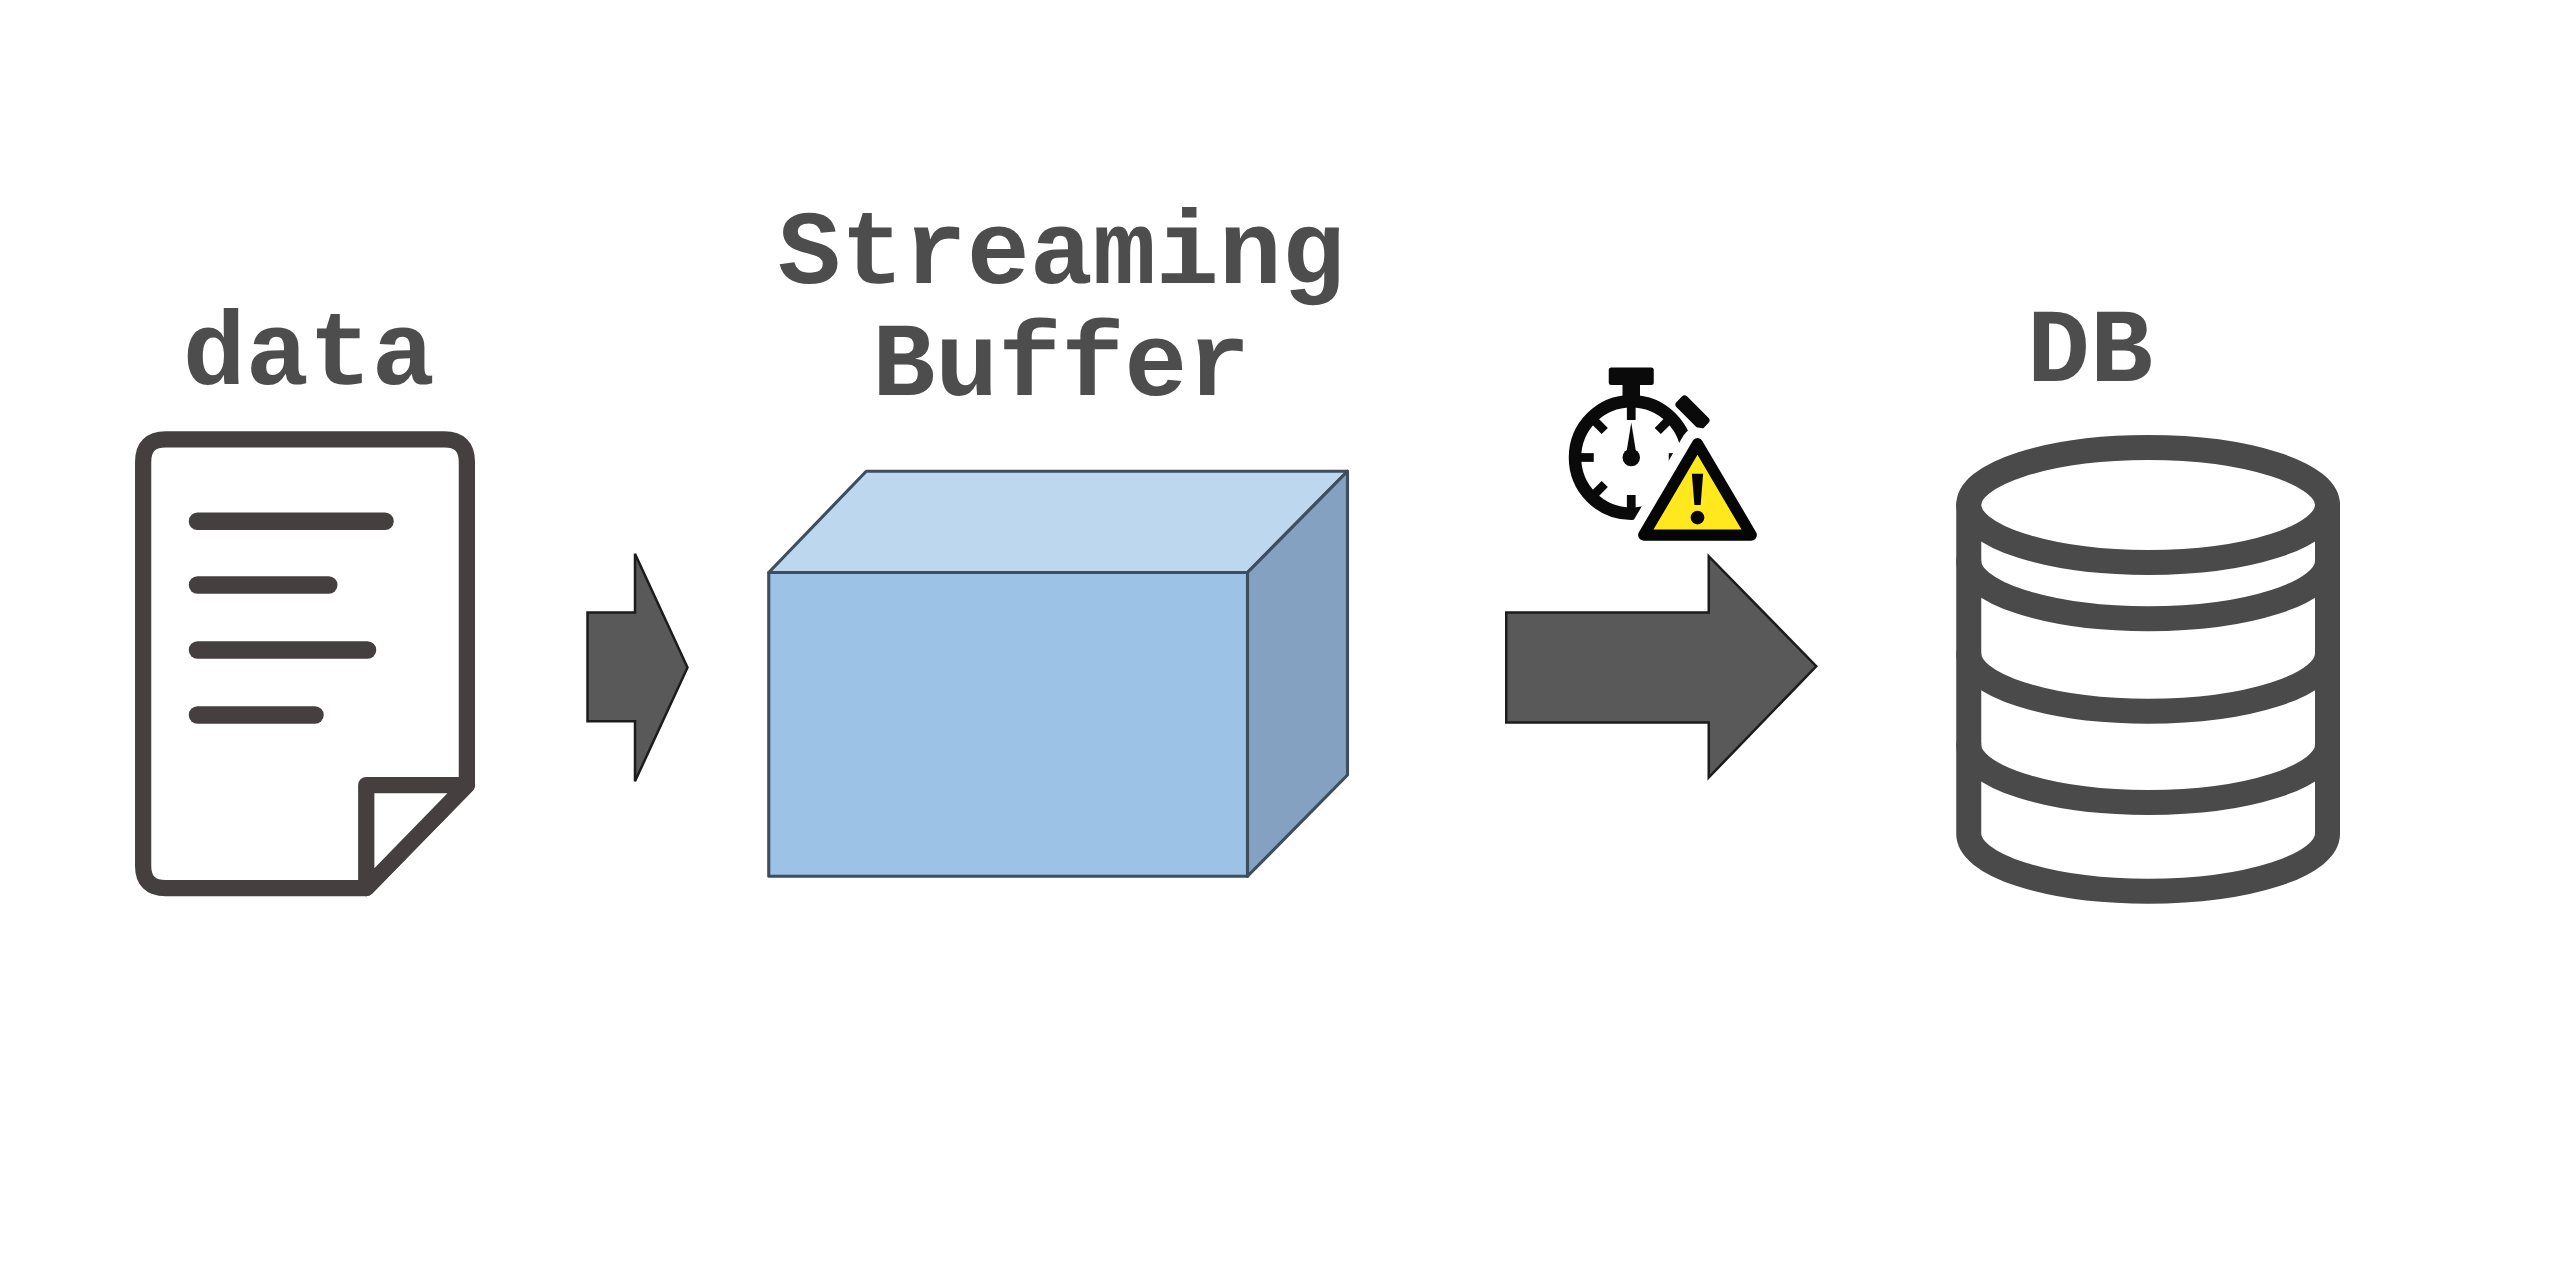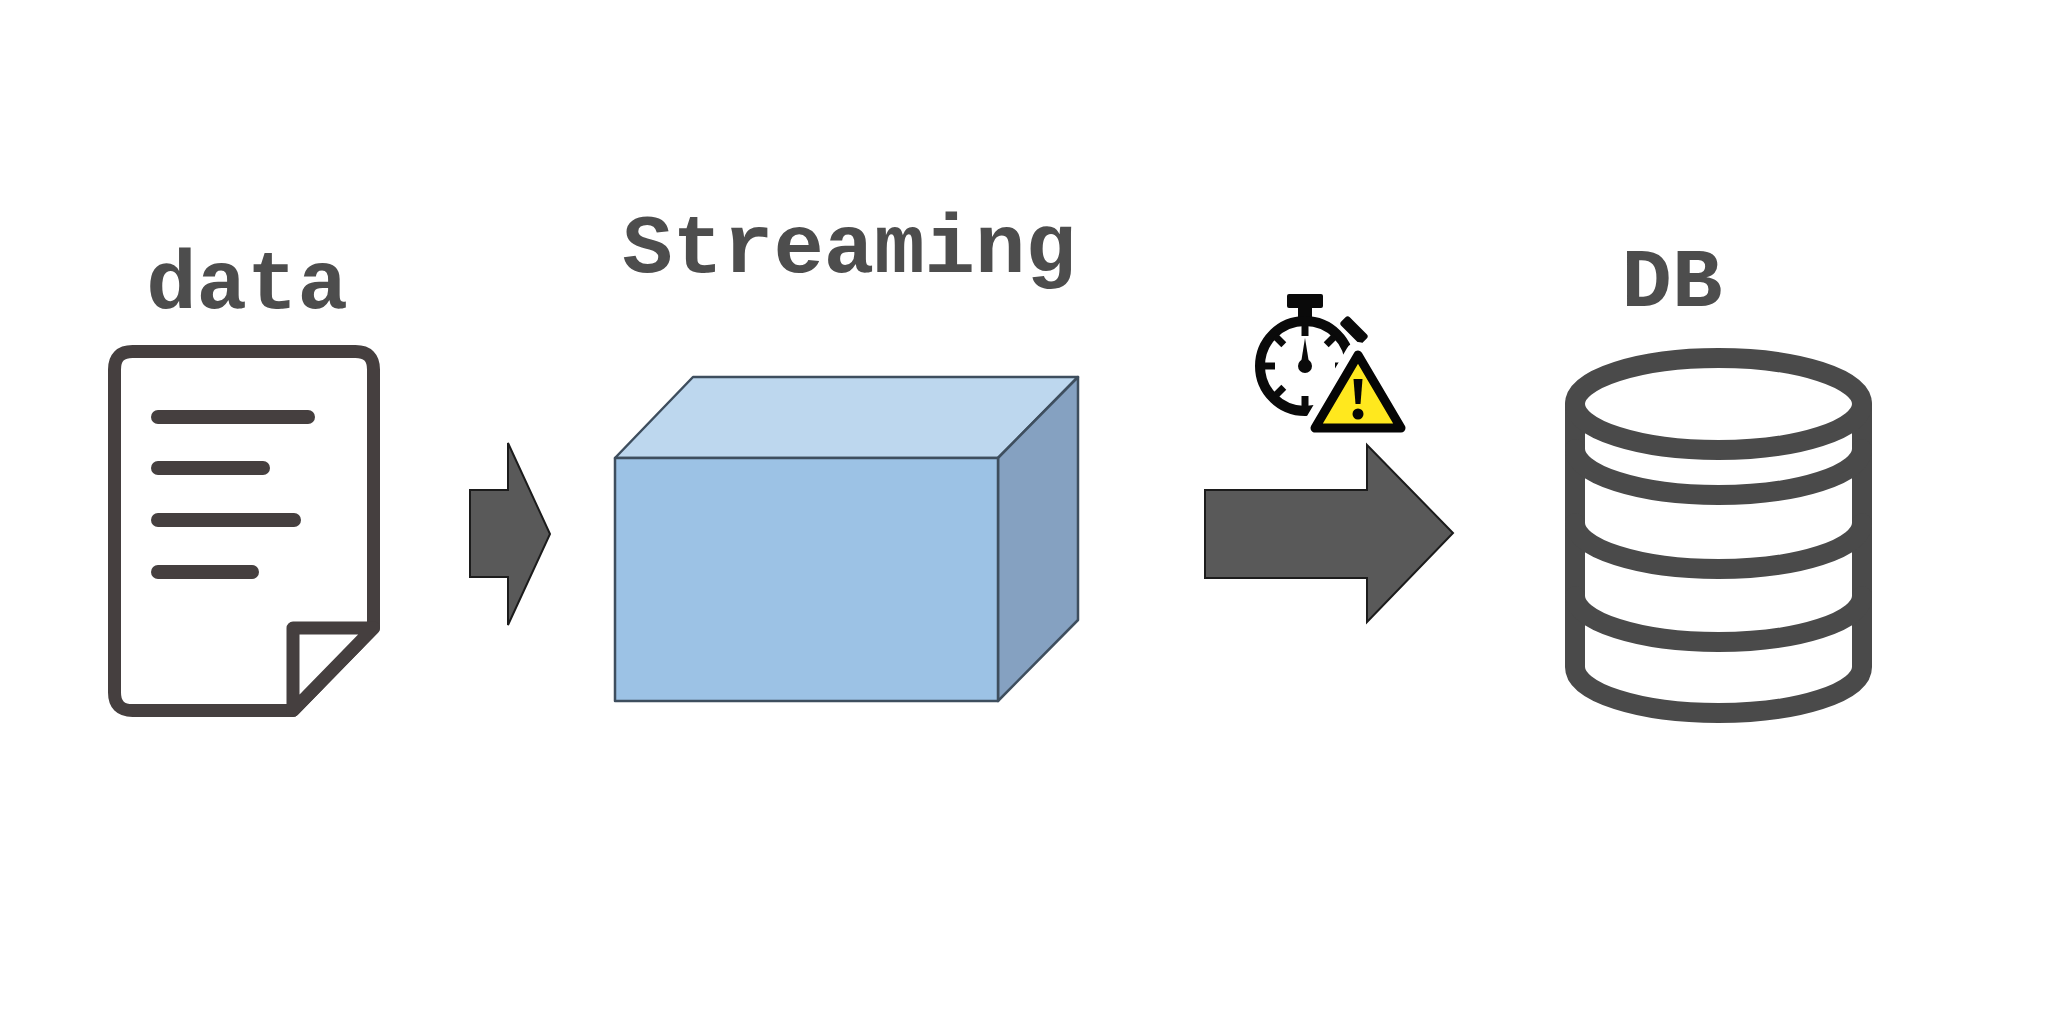--- a/index.html
+++ b/index.html
@@ -101,17 +101,18 @@
       <path d="M 1575 523 A 143.5 46 0 0 0 1862 523"></path>
       <path d="M 1575 596 A 143.5 46 0 0 0 1862 596"></path>
       <ellipse cx="1718.5" cy="404" rx="143.5" ry="46" fill="#ffffff"></ellipse>
     </g>
   </svg>
 
   <div class="label label-data">data</div>
 
   <div class="label label-buffer">
     <div>Streaming</div>
+    <div>Buffer</div>
   </div>
 
   <div class="label label-db">DB</div>
 
 </div>
 
 </body></html>

